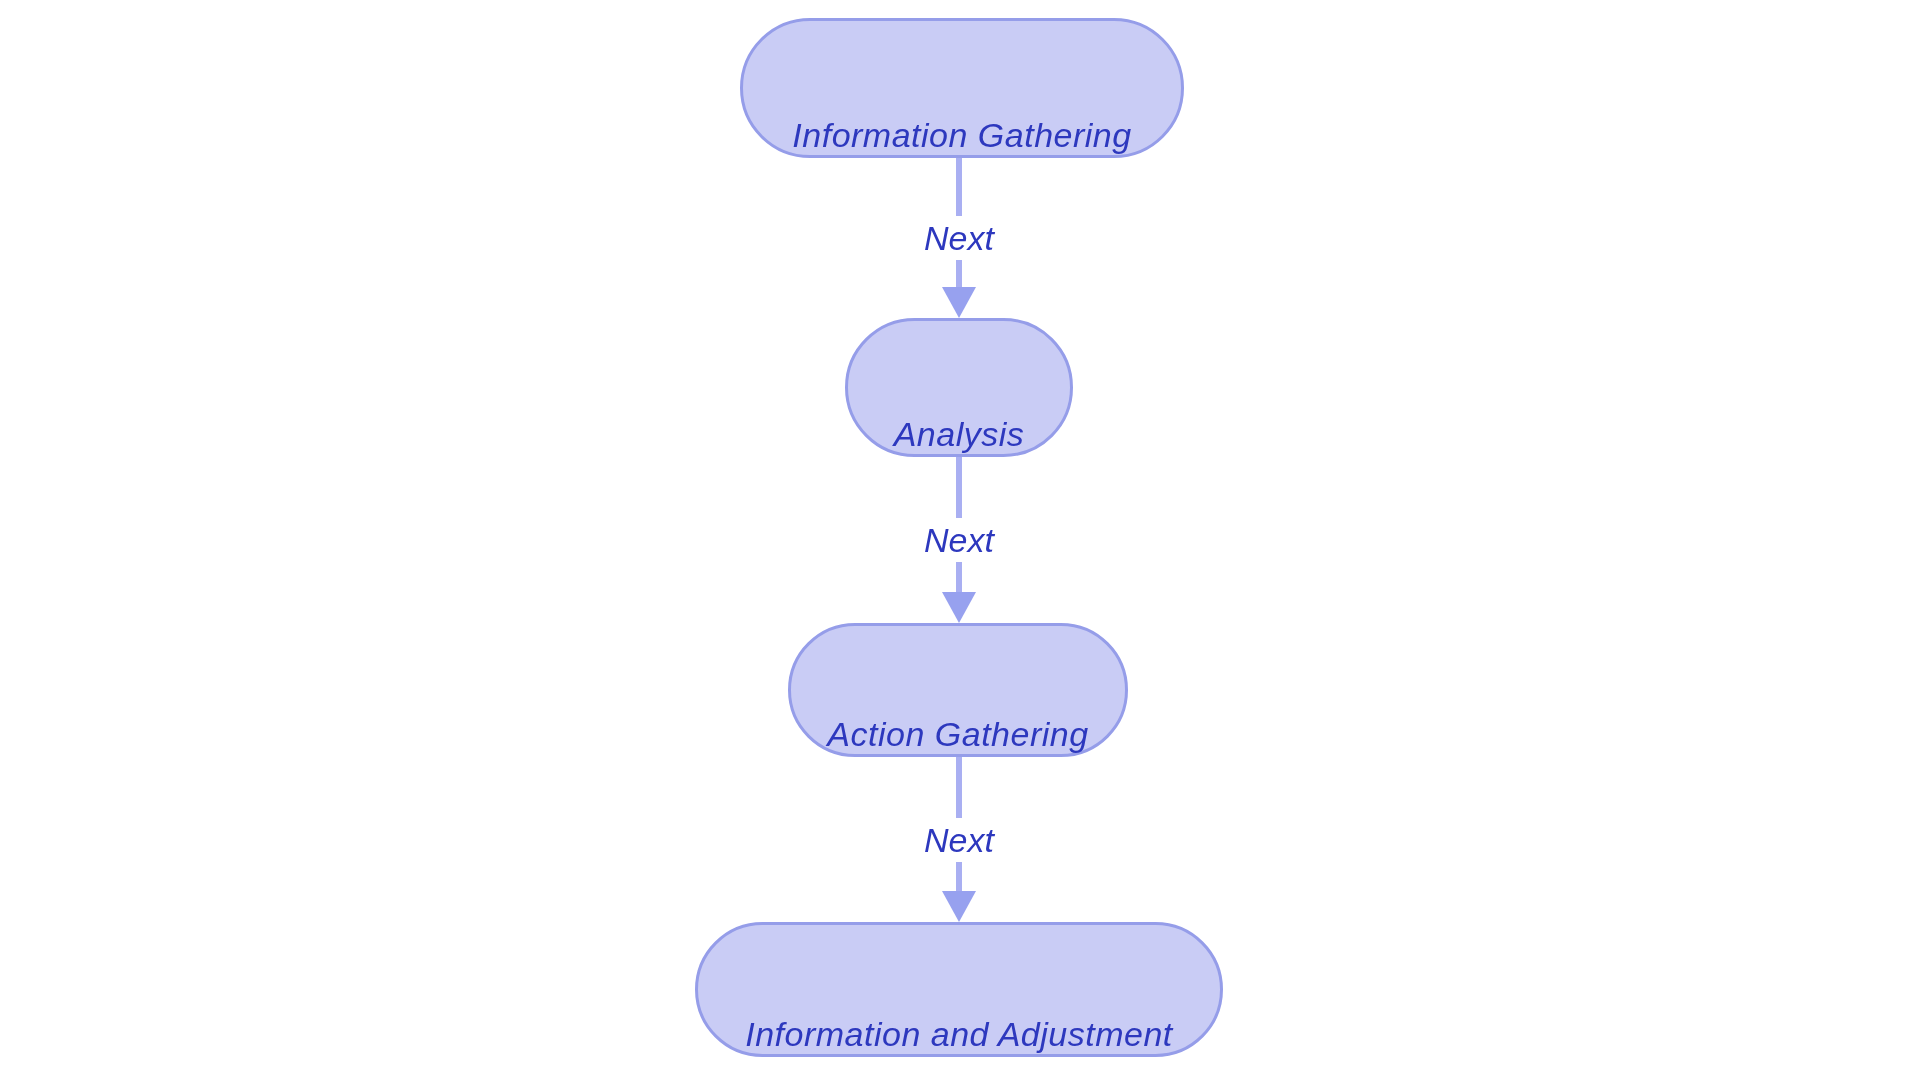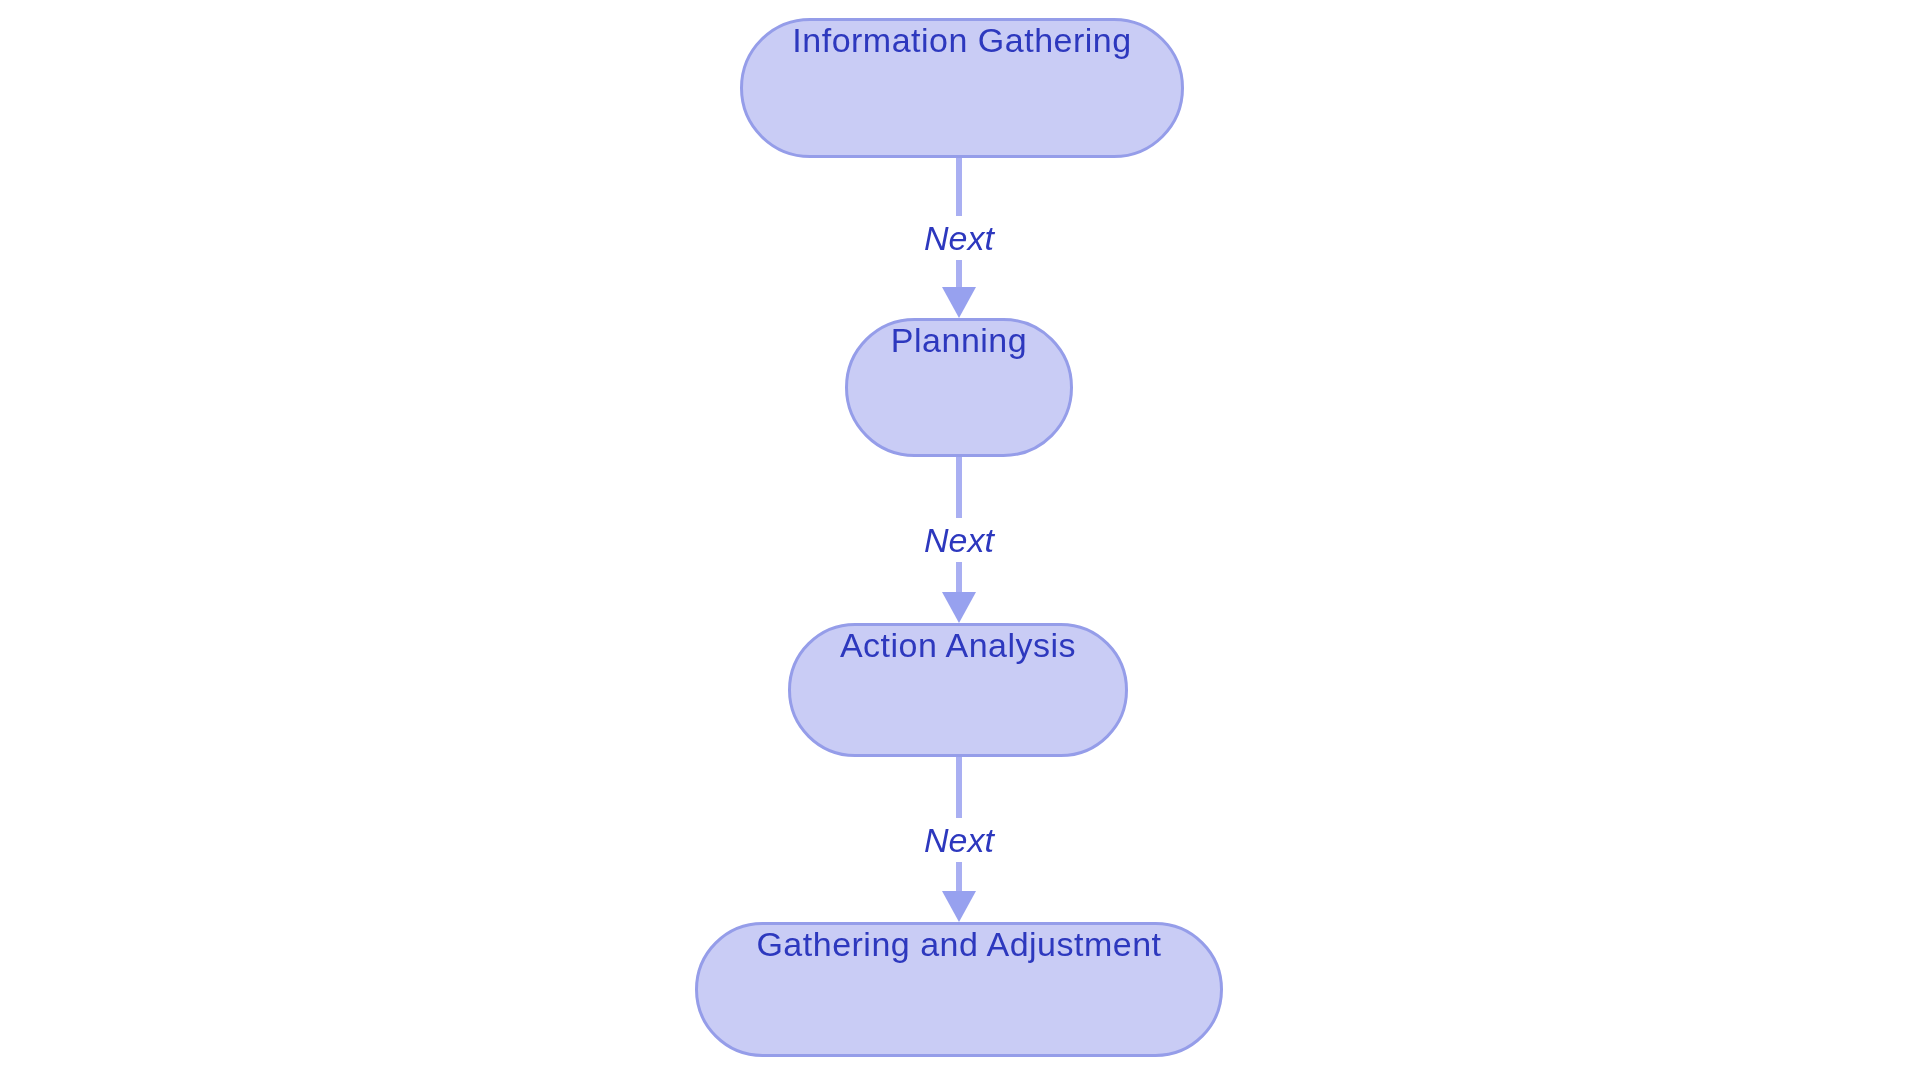--- a/index.html
+++ b/index.html
@@ -23,22 +23,23 @@
     background:var(--background);
     overflow:hidden;
   }
   .node{
     position:absolute;
     box-sizing:border-box;
     background:var(--node-fill);
     border:3px solid var(--node-border);
     border-radius:70px;
     display:flex;
-    align-items:flex-start;
+    align-items:flex-end;
     justify-content:center;
+    font-style:italic;
   }
   .node-label{
     color:var(--node-text);
     font-size:34px;
     font-weight:500;
     letter-spacing:0.5px;
     white-space:nowrap;
   }
   .connector{
     position:absolute;
@@ -87,36 +88,36 @@
     <span class="node-label">Information Gathering</span>
   </div>
 
   <div class="connector" style="left:942px;top:158px;height:160px;">
     <div class="edge-line"></div>
     <div class="edge-arrowhead"></div>
     <div class="edge-label">Next</div>
   </div>
 
   <div class="node" style="left:845px;top:318px;width:228px;height:139px;">
-    <span class="node-label">Planning</span>
+    <span class="node-label">Analysis</span>
   </div>
 
   <div class="connector" style="left:942px;top:457px;height:166px;">
     <div class="edge-line"></div>
     <div class="edge-arrowhead"></div>
     <div class="edge-label">Next</div>
   </div>
 
   <div class="node" style="left:788px;top:623px;width:340px;height:134px;">
-    <span class="node-label">Action Analysis</span>
+    <span class="node-label">Action Gathering</span>
   </div>
 
   <div class="connector" style="left:942px;top:757px;height:165px;">
     <div class="edge-line"></div>
     <div class="edge-arrowhead"></div>
     <div class="edge-label">Next</div>
   </div>
 
   <div class="node" style="left:695px;top:922px;width:528px;height:135px;">
-    <span class="node-label">Gathering and Adjustment</span>
+    <span class="node-label">Information and Adjustment</span>
   </div>
 
 </div>
 
 </body></html>

